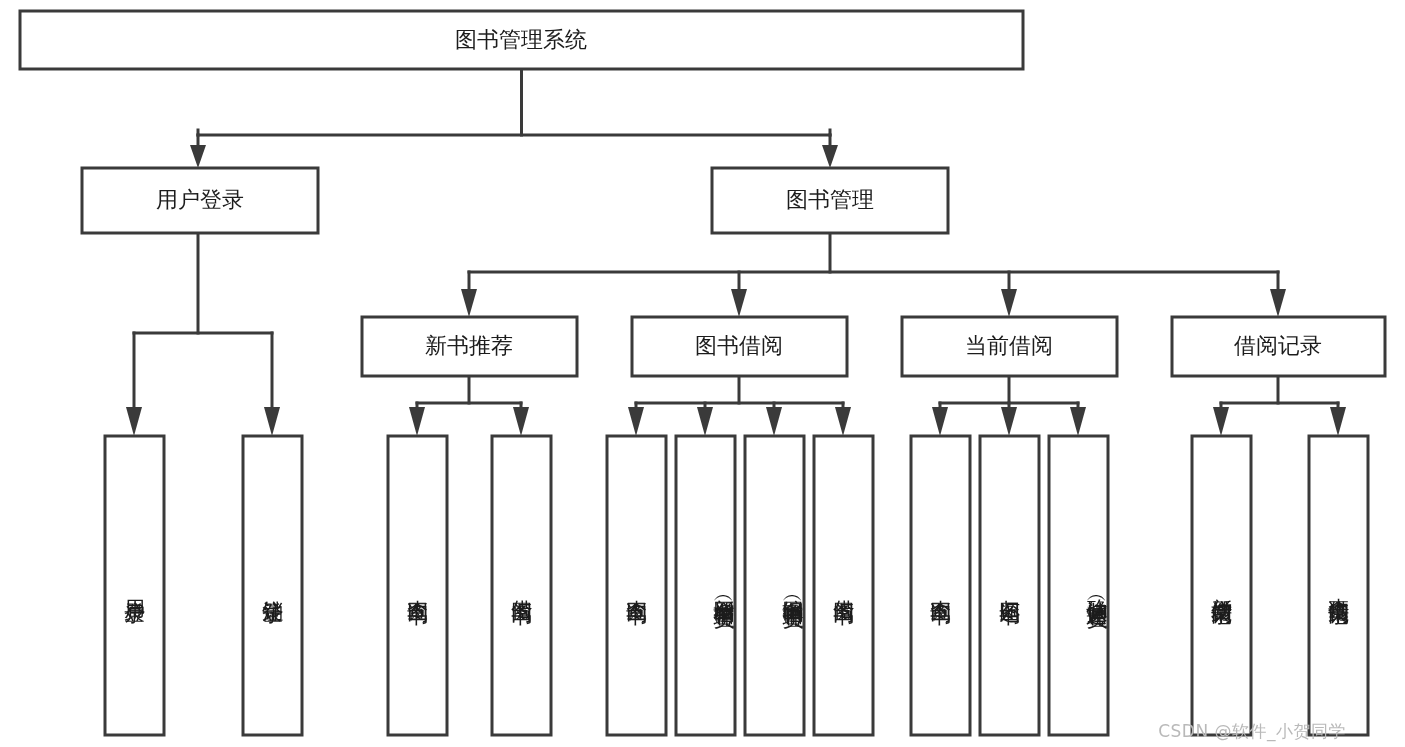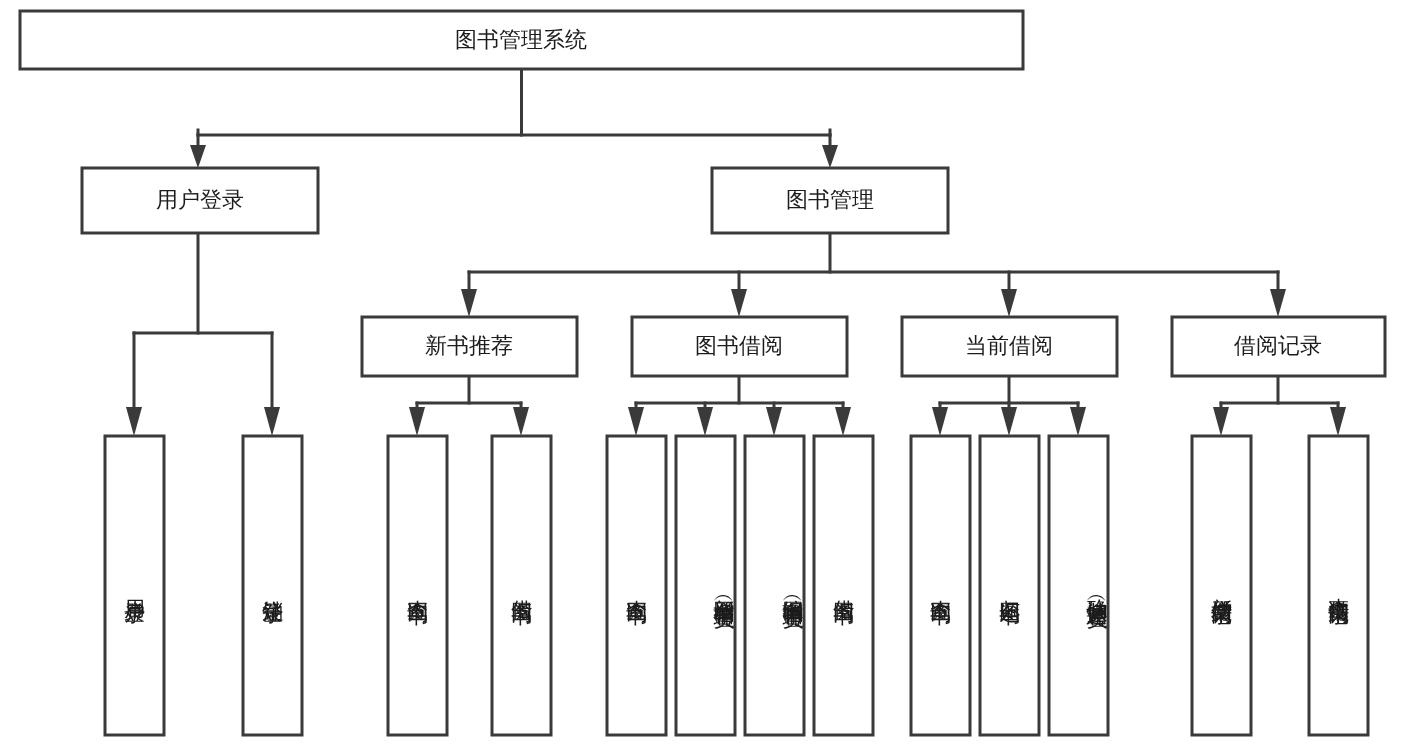--- a/index.html
+++ b/index.html
@@ -204,13 +204,14 @@
   <div class="leaf-label" style="left:745px; top:436px; width:59px; height:299px; align-items:flex-start; padding-top:6px; box-sizing:border-box;">编辑图书（管理员）</div>
   <div class="leaf-label" style="left:814px; top:436px; width:59px; height:299px;">借阅图书</div>
 
   <div class="leaf-label" style="left:911px; top:436px; width:59px; height:299px;">查询图书</div>
   <div class="leaf-label" style="left:980px; top:436px; width:59px; height:299px;">归还图书</div>
   <div class="leaf-label" style="left:1049px; top:436px; width:59px; height:299px; align-items:flex-start; padding-top:6px; box-sizing:border-box;">确认归还（管理员）</div>
 
   <div class="leaf-label" style="left:1192px; top:436px; width:59px; height:299px;">新增借阅记录</div>
   <div class="leaf-label" style="left:1309px; top:436px; width:59px; height:299px;">查询借阅记录</div>
 
+  <div class="watermark">CSDN @软件_小贺同学</div>
 </div>
 
 </body></html>

